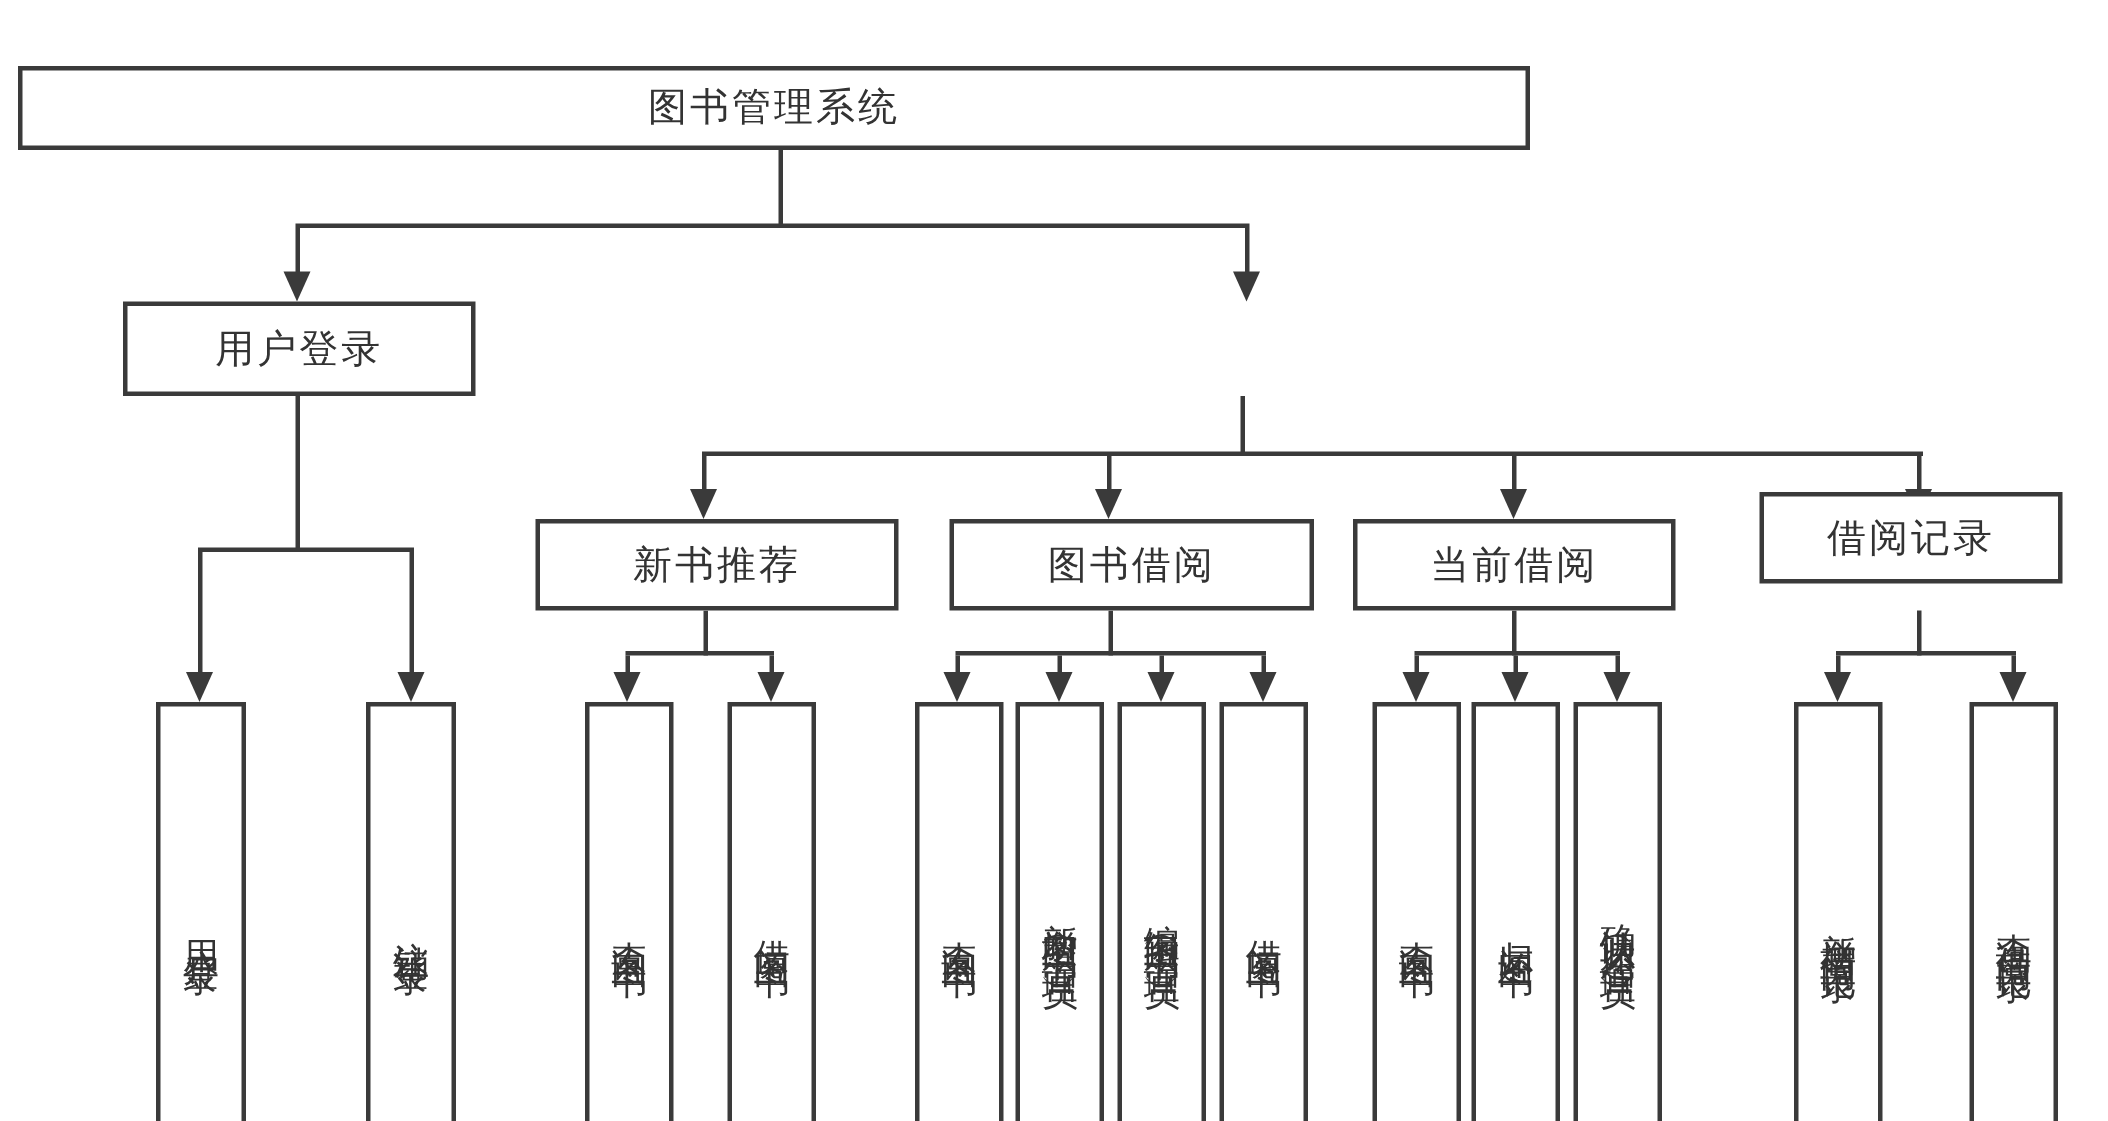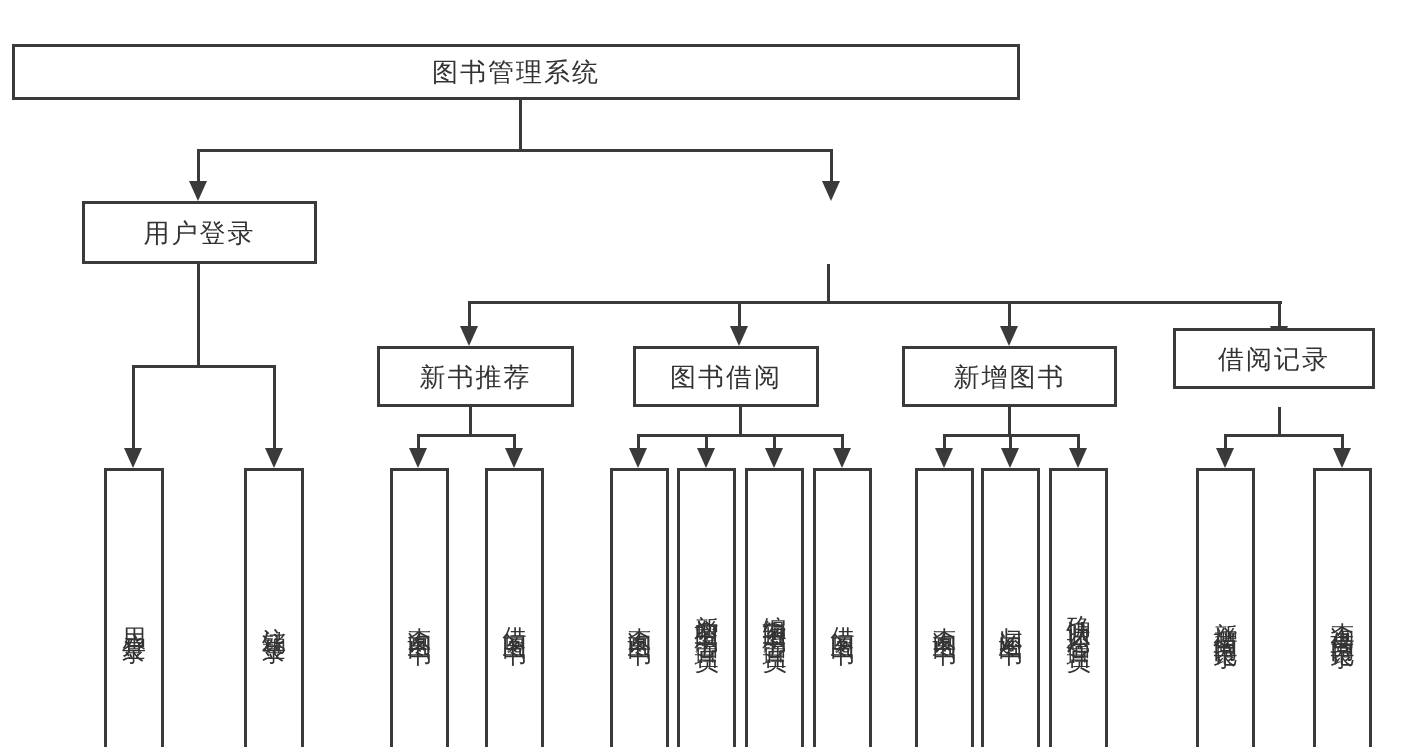--- a/index.html
+++ b/index.html
@@ -96,28 +96,28 @@
   <div class="ln" style="left:468px;top:270px;width:814px;height:3px"></div>
   <div class="ln" style="left:468px;top:273px;width:3px;height:23px"></div>
   <div class="ln" style="left:738px;top:273px;width:3px;height:23px"></div>
   <div class="ln" style="left:1008px;top:273px;width:3px;height:23px"></div>
   <div class="ln" style="left:1278px;top:273px;width:3px;height:23px"></div>
   <div class="arr" style="left:460px;top:295px"></div>
   <div class="arr" style="left:730px;top:295px"></div>
   <div class="arr" style="left:1000px;top:295px"></div>
   <div class="arr" style="left:1270px;top:295px"></div>
 
-  <div class="box" style="left:377px;top:315px;width:197px;height:61px">
+  <div class="box" style="left:357px;top:315px;width:242px;height:61px">
     <span class="lbl">新书推荐</span>
   </div>
-  <div class="box" style="left:633px;top:315px;width:186px;height:61px">
+  <div class="box" style="left:633px;top:315px;width:243px;height:61px">
     <span class="lbl">图书借阅</span>
   </div>
   <div class="box" style="left:902px;top:315px;width:215px;height:61px">
-    <span class="lbl">新增图书</span>
+    <span class="lbl">当前借阅</span>
   </div>
   <div class="box" style="left:1173px;top:297px;width:202px;height:61px">
     <span class="lbl">借阅记录</span>
   </div>
 
   <div class="ln" style="left:469px;top:376px;width:3px;height:30px"></div>
   <div class="ln" style="left:417px;top:403px;width:99px;height:3px"></div>
   <div class="ln" style="left:417px;top:406px;width:3px;height:12px"></div>
   <div class="ln" style="left:513px;top:406px;width:3px;height:12px"></div>
   <div class="arr" style="left:409px;top:417px"></div>

